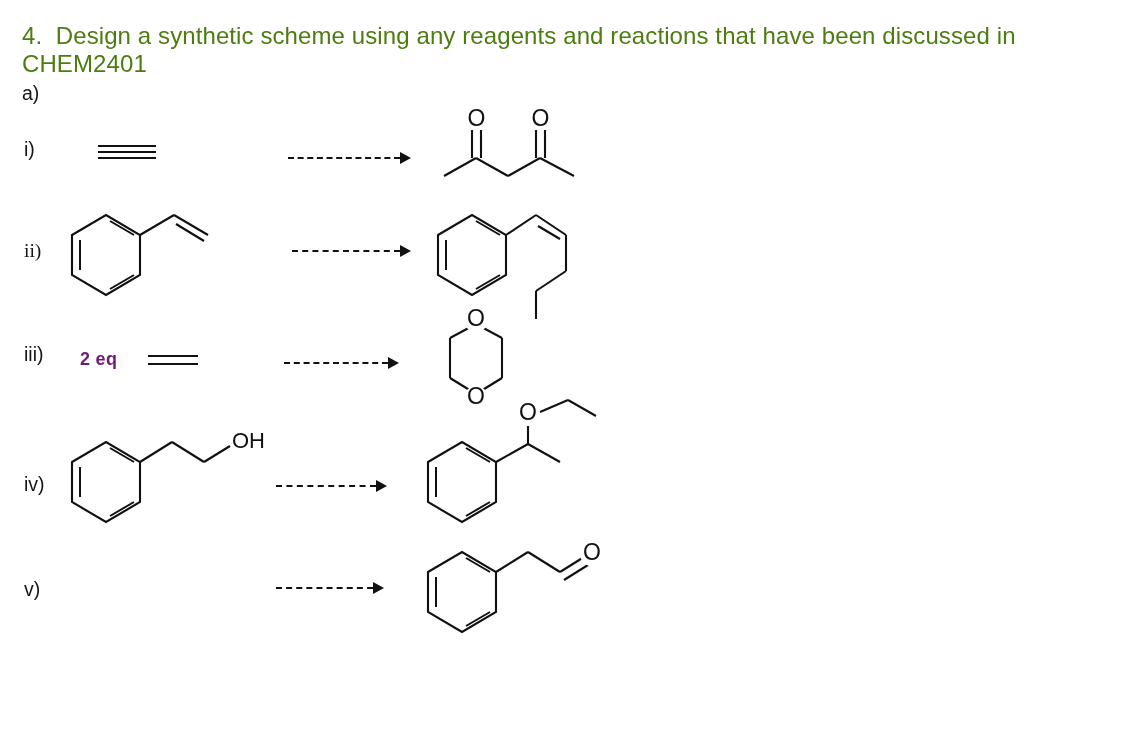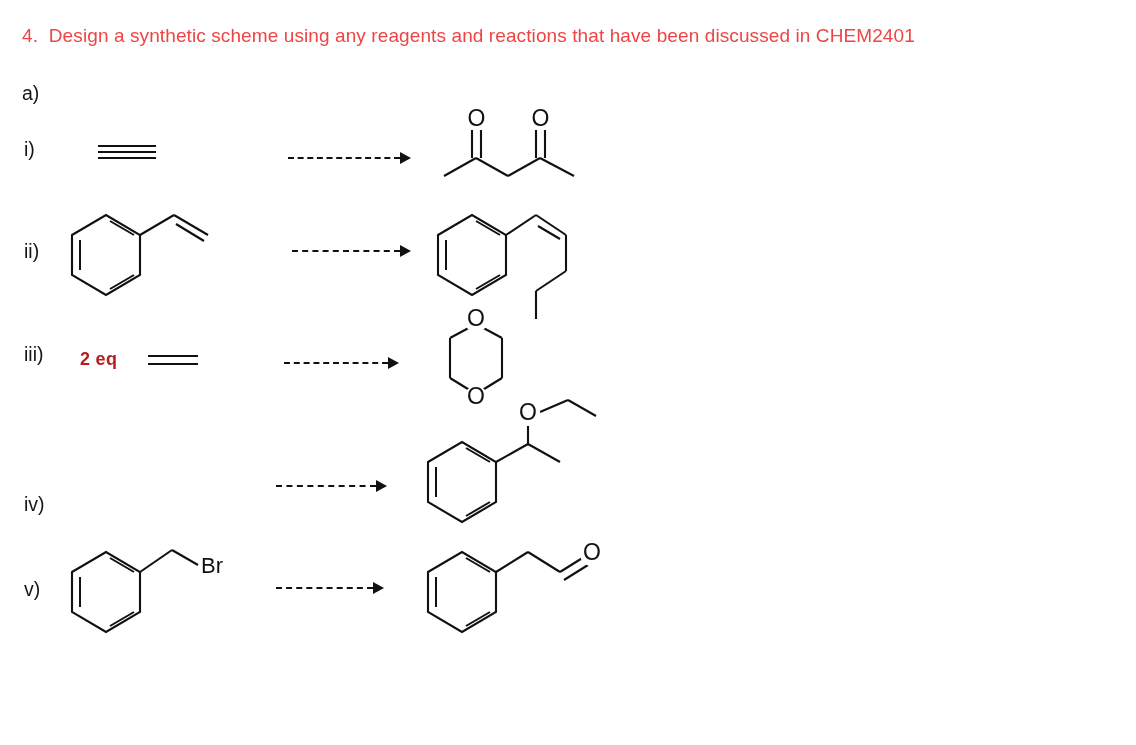--- a/index.html
+++ b/index.html
@@ -20,25 +20,25 @@
   }
 
   
   #question-block {
     position: absolute;
     left: 22px;
     top: 22px;
     width: 1072px;
   }
   .q-line {
-    font-size: 19px;
+    font-size: 24px;
     line-height: 28px;
     letter-spacing: 0.1px;
     font-weight: 400;
-    color: #ef4444;
+    color: #4d7c0f;
     white-space: pre-wrap;
   }
   #part-label {
     position: absolute;
     left: 22px;
     top: 80px;
     font-size: 19.5px;
     line-height: 26px;
     color: #161616;
   }
@@ -47,21 +47,21 @@
   .row-label {
     position: absolute;
     font-size: 19.5px;
     line-height: 22px;
     color: #161616;
   }
   .reagent-text {
     position: absolute;
     font-size: 18px;
     font-weight: 600;
-    color: #b91c1c;
+    color: #701a75;
     letter-spacing: 0.3px;
   }
 
   
   .rxn-arrow {
     position: absolute;
     height: 16px;
   }
   .rxn-arrow .shaft {
     position: absolute;
@@ -151,21 +151,21 @@
       <line class="bond" x1="36" y1="50" x2="36" y2="22"></line>
       <line class="bond" x1="45" y1="50" x2="45" y2="22"></line>
 
       <line class="bond" x1="100" y1="50" x2="100" y2="22"></line>
       <line class="bond" x1="109" y1="50" x2="109" y2="22"></line>
       <text class="atom-label" x="40.5" y="12">O</text>
       <text class="atom-label" x="104.5" y="12">O</text>
     </svg>
   </div>
 
-  <div class="row-label" style="left:24px; top:240px;">ii)</div>
+  <div class="row-label" style="left:24px; top:240px;font-family:Liberation Serif, serif;">ii)</div>
 
   <div class="struct" style="left:64px; top:205px;">
     <svg width="160" height="100" viewBox="0 0 160 100">
 
       <polygon class="bond" points="8,30 42,10 76,30 76,70 42,90 8,70"></polygon>
 
       <line class="bond-thin" x1="16" y1="35" x2="16" y2="65"></line>
       <line class="bond-thin" x1="46" y1="16" x2="70" y2="30"></line>
       <line class="bond-thin" x1="46" y1="84" x2="70" y2="70"></line>
 
@@ -223,22 +223,36 @@
       <line class="bond" x1="14" y1="68" x2="14" y2="28"></line>
       <line class="bond" x1="14" y1="28" x2="40" y2="14"></line>
 
       <circle cx="40" cy="10" r="12" fill="#ffffff"></circle>
       <circle cx="40" cy="88" r="12" fill="#ffffff"></circle>
       <text class="atom-label" x="40" y="10">O</text>
       <text class="atom-label" x="40" y="88">O</text>
     </svg>
   </div>
 
-  <div class="row-label" style="left:24px; top:473px;margin-top:20px;">iv)</div>
-
+  <div class="row-label" style="left:24px; top:473px;">iv)</div>
+
+  <div class="struct" style="left:64px; top:425px;">
+    <svg width="210" height="105" viewBox="0 0 210 105">
+
+      <polygon class="bond" points="8,37 42,17 76,37 76,77 42,97 8,77"></polygon>
+      <line class="bond-thin" x1="16" y1="42" x2="16" y2="72"></line>
+      <line class="bond-thin" x1="46" y1="23" x2="70" y2="37"></line>
+      <line class="bond-thin" x1="46" y1="91" x2="70" y2="77"></line>
+
+      <line class="bond" x1="76" y1="37" x2="108" y2="17"></line>
+      <line class="bond" x1="108" y1="17" x2="140" y2="37"></line>
+      <line class="bond" x1="140" y1="37" x2="166" y2="21"></line>
+      <text class="atom-label-sm" x="168" y="17">OH</text>
+    </svg>
+  </div>
 
   <div class="rxn-arrow" style="left:276px; top:478px; width:118px;">
     <div class="shaft" style="width:100px;"></div>
     <div class="head" style="left:100px;"></div>
   </div>
 
   <div class="struct" style="left:420px; top:400px;">
     <svg width="200" height="135" viewBox="0 0 200 135">
 
       <polygon class="bond" points="8,62 42,42 76,62 76,102 42,122 8,102"></polygon>
@@ -253,47 +267,34 @@
 
       <line class="bond" x1="120" y1="12" x2="148" y2="0"></line>
       <line class="bond" x1="148" y1="0" x2="176" y2="16"></line>
       <circle cx="108" cy="14" r="12" fill="#ffffff"></circle>
       <text class="atom-label" x="108" y="14">O</text>
     </svg>
   </div>
 
   <div class="row-label" style="left:24px; top:578px;">v)</div>
 
-  <div class="struct" style="left:64px; top:535px;">
-    <svg width="180" height="105" viewBox="0 0 180 105">
+
+  <div class="rxn-arrow" style="left:276px; top:580px; width:115px;">
+    <div class="shaft" style="width:97px;"></div>
+    <div class="head" style="left:97px;"></div>
+  </div>
+
+  <div class="struct" style="left:420px; top:535px;">
+    <svg width="210" height="105" viewBox="0 0 210 105">
 
       <polygon class="bond" points="8,37 42,17 76,37 76,77 42,97 8,77"></polygon>
       <line class="bond-thin" x1="16" y1="42" x2="16" y2="72"></line>
       <line class="bond-thin" x1="46" y1="23" x2="70" y2="37"></line>
       <line class="bond-thin" x1="46" y1="91" x2="70" y2="77"></line>
 
-      <line class="bond" x1="76" y1="37" x2="108" y2="15"></line>
-      <line class="bond" x1="108" y1="15" x2="134" y2="30"></line>
-      <text class="atom-label-sm" x="137" y="32">Br</text>
-    </svg>
-  </div>
-
-  <div class="rxn-arrow" style="left:276px; top:580px; width:115px;">
-    <div class="shaft" style="width:97px;"></div>
-    <div class="head" style="left:97px;"></div>
-  </div>
-
-  <div class="struct" style="left:420px; top:535px;">
-    <svg width="210" height="105" viewBox="0 0 210 105">
-
-      <polygon class="bond" points="8,37 42,17 76,37 76,77 42,97 8,77"></polygon>
-      <line class="bond-thin" x1="16" y1="42" x2="16" y2="72"></line>
-      <line class="bond-thin" x1="46" y1="23" x2="70" y2="37"></line>
-      <line class="bond-thin" x1="46" y1="91" x2="70" y2="77"></line>
-
       <line class="bond" x1="76" y1="37" x2="108" y2="17"></line>
       <line class="bond" x1="108" y1="17" x2="140" y2="37"></line>
 
       <line class="bond" x1="140" y1="37" x2="164" y2="22"></line>
       <line class="bond" x1="144" y1="45" x2="168" y2="30"></line>
       <circle cx="172" cy="19" r="12" fill="#ffffff"></circle>
       <text class="atom-label" x="172" y="19">O</text>
     </svg>
   </div>
 

